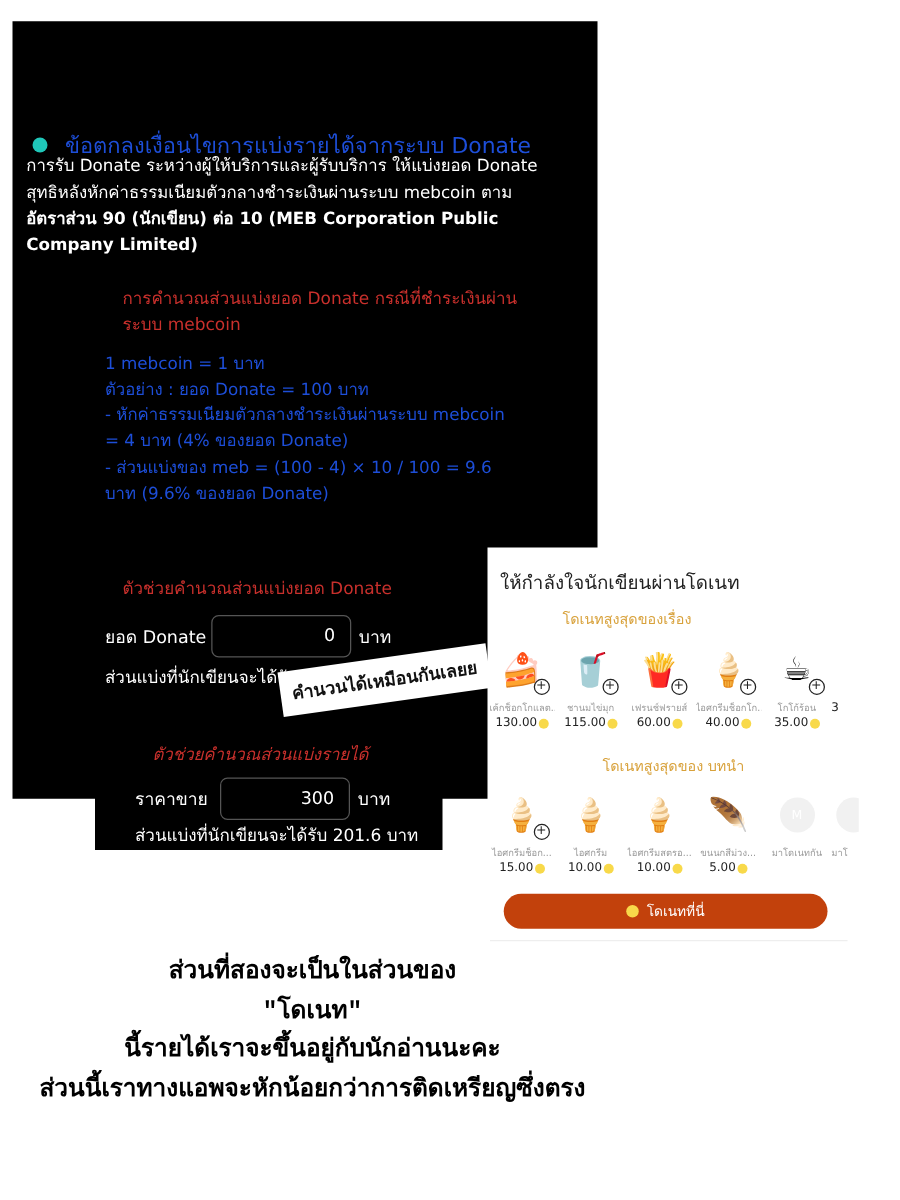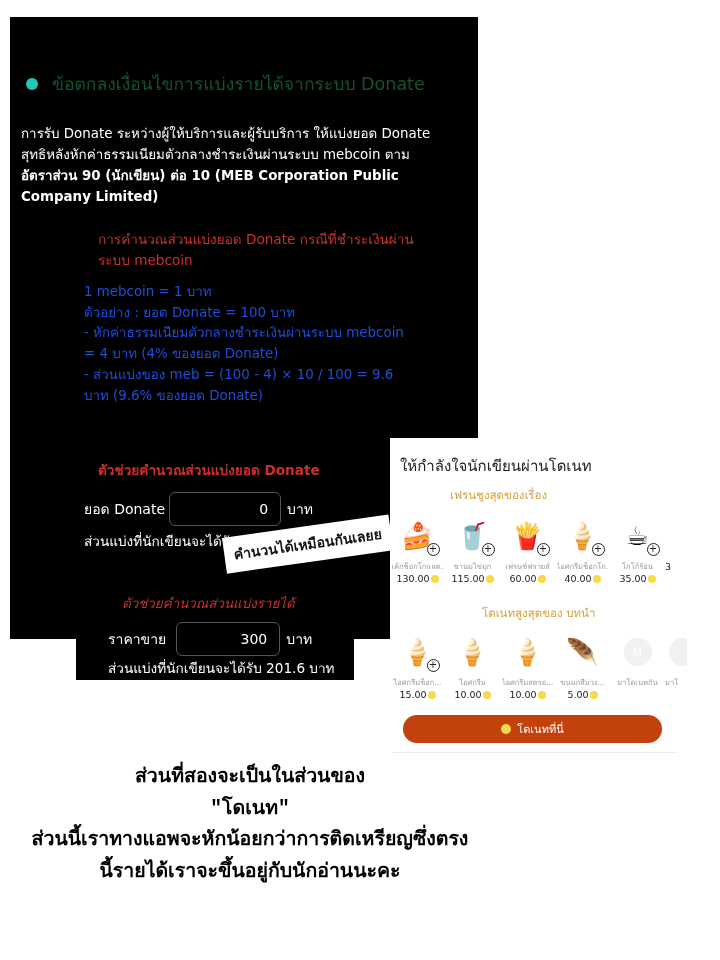--- a/index.html
+++ b/index.html
@@ -7,39 +7,39 @@
       width:720px; height:960px; background:#ffffff; position:relative; overflow:hidden;
       font-family:"DejaVu Sans","Liberation Sans",sans-serif;
     }
     .black-panel {
       position:absolute; left:10px; top:17px; width:468px; height:622px; background:#000;
     }
     .black-panel-ext {
       position:absolute; left:76px; top:600px; width:278px; height:80px; background:#000;
     }
     .heading {
-      position:absolute; left:26px; top:70px; display:flex; align-items:center;
-      color:#14532d; font-size:17.5px; white-space:nowrap;
+      position:absolute; left:26px; top:102px; display:flex; align-items:center;
+      color:#1d4ed8; font-size:17.5px; white-space:nowrap;
     }
     .heading .dot {
       width:12px; height:12px; border-radius:50%; background:#1fc7b9; margin-right:14px;
     }
     .intro {
       position:absolute; left:21px; top:123px; width:432px; color:#fff; font-size:13.4px; line-height:21px;
     }
     .intro b { font-weight:bold; }
     .red { color:#c9302c;margin-left:14px; }
     .calc-title {
       position:absolute; left:84px; top:229px; width:320px; font-size:13.6px; line-height:21px;
     }
     .calc-body {
       position:absolute; left:84px; top:282px; width:335px; color:#1d4ed8; font-size:13.4px; line-height:20.7px;
     }
     .helper-title {
-      position:absolute; left:84px; top:459px; font-size:13.6px;font-weight:bold;
+      position:absolute; left:84px; top:459px; font-size:13.6px;
     }
     .row {
       position:absolute; display:flex; align-items:center; color:#fff; font-size:14px;
     }
     .num-input {
       width:112px; height:34px; box-sizing:border-box; border:1px solid #555; border-radius:6px;
       background:#000; color:#fff; font-size:14px; text-align:right; padding-right:12px;
       display:flex; align-items:center; justify-content:flex-end; margin:0 6px 0 4px;
     }
     .result-line { position:absolute; color:#fff; font-size:13.6px; white-space:nowrap; }
@@ -120,21 +120,21 @@
   <span>ราคาขาย</span>
   <div class="num-input" style="width:104px; margin-left:10px;">300</div>
   <span>บาท</span>
 </div>
 <div class="result-line" style="left:108px; top:657px;">ส่วนแบ่งที่นักเขียนจะได้รับ 201.6 บาท</div>
 
 <div class="sticker">คำนวนได้เหมือนกันเลยย</div>
 
 <div class="donate-card">
   <div class="card-title">ให้กำลังใจนักเขียนผ่านโดเนท</div>
-  <div class="section-label" style="left:60px; top:48px;">เฟรนชูงสุดของเรื่อง</div>
+  <div class="section-label" style="left:60px; top:48px;">โดเนทสูงสุดของเรื่อง</div>
 
   <div class="item-row" style="top:80px;">
     <div class="item">
       <div class="pic">
           <span>🍰</span>
           <span class="plus">+</span>
         </div>
       <div class="name">เค้กช็อกโกแลต...</div>
       <div class="price">
           <span>130.00</span>
@@ -255,15 +255,15 @@
   <div class="donate-btn">
     <span class="bcoin"></span>
     <span>โดเนทที่นี่</span>
   </div>
   <div class="card-divider"></div>
 </div>
 
 <div class="caption">
   <div>ส่วนที่สองจะเป็นในส่วนของ</div>
   <div>"โดเนท"</div>
+  <div>นี้รายได้เราจะขึ้นอยู่กับนักอ่านนะคะ</div>
   <div>ส่วนนี้เราทางแอพจะหักน้อยกว่าการติดเหรียญซึ่งตรง</div>
-  <div>นี้รายได้เราจะขึ้นอยู่กับนักอ่านนะคะ</div>
 </div>
 
 </body></html>

